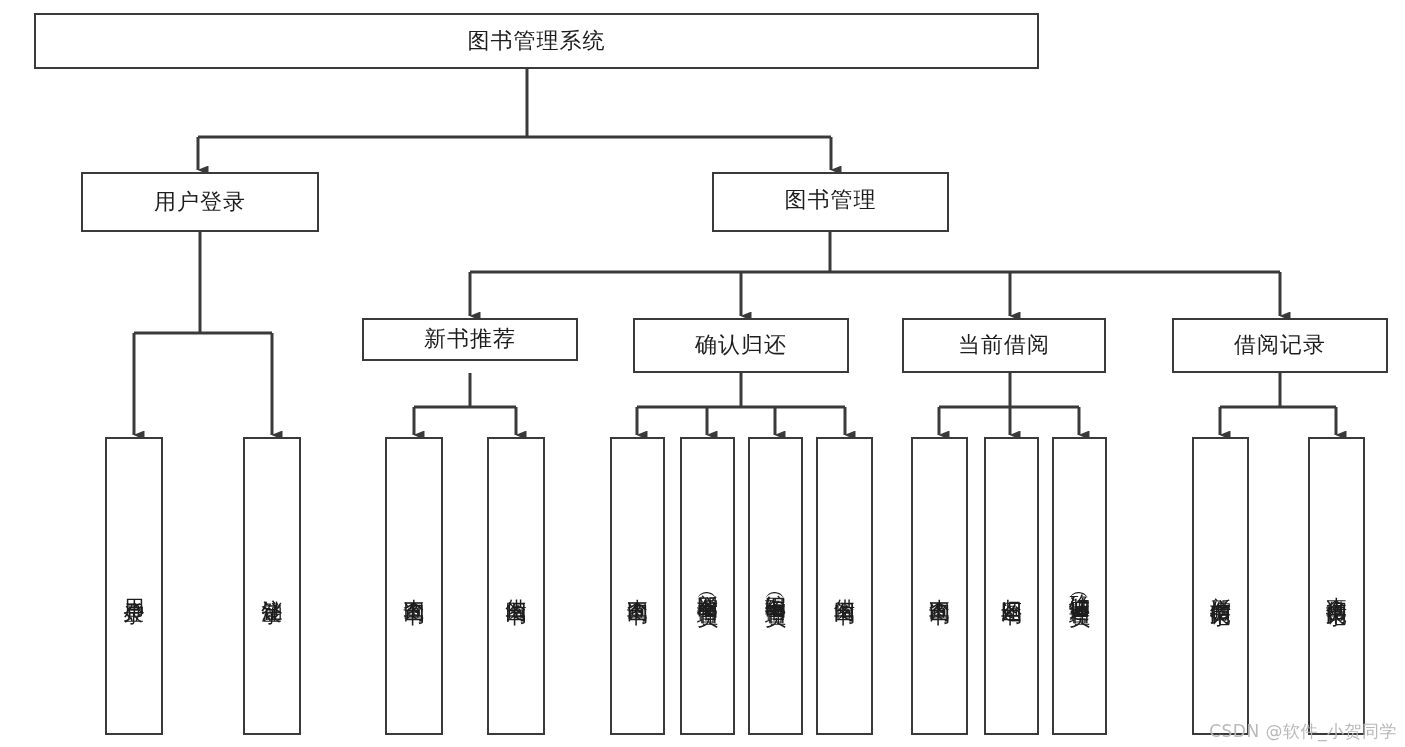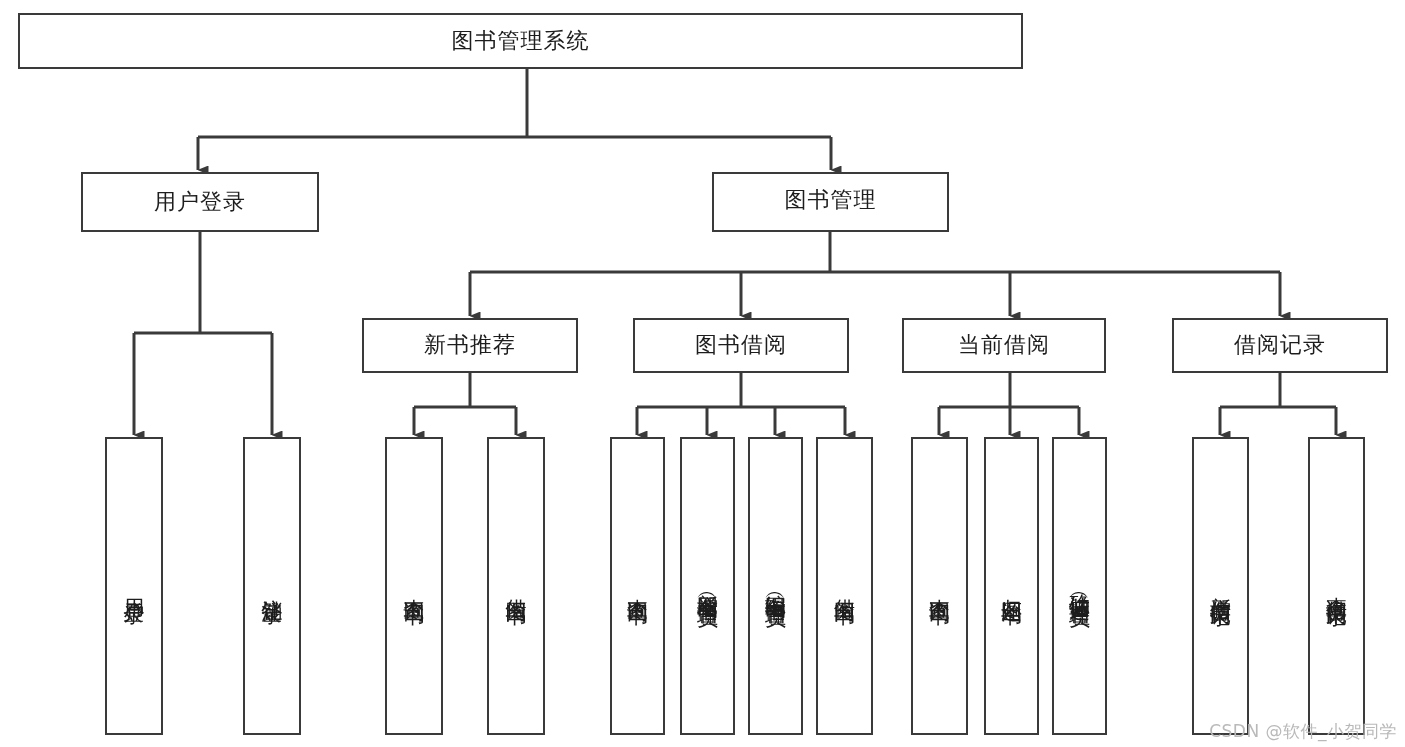--- a/index.html
+++ b/index.html
@@ -110,36 +110,36 @@
         <line x1="939" y1="407" x2="939" y2="435" marker-end="url(#arrowhead)"></line>
         <line x1="1010" y1="407" x2="1010" y2="435" marker-end="url(#arrowhead)"></line>
         <line x1="1079" y1="407" x2="1079" y2="435" marker-end="url(#arrowhead)"></line>
         <line x1="1280" y1="373" x2="1280" y2="407"></line>
         <line x1="1220" y1="407" x2="1336" y2="407"></line>
         <line x1="1220" y1="407" x2="1220" y2="435" marker-end="url(#arrowhead)"></line>
         <line x1="1336" y1="407" x2="1336" y2="435" marker-end="url(#arrowhead)"></line>
       </g>
   </svg>
 
-  <div class="node-box horizontal" style="left: 18px; top: 13px; width: 1005px; height: 56px;">
+  <div class="node-box horizontal" style="left: 34px; top: 13px; width: 1005px; height: 56px;">
     <span class="node-label">图书管理系统</span>
   </div>
 
   <div class="node-box horizontal" style="left: 81px; top: 172px; width: 238px; height: 60px;">
     <span class="node-label">用户登录</span>
   </div>
   <div class="node-box horizontal" style="left: 712px; top: 172px; width: 237px; height: 60px; font-family: Liberation Mono, monospace;">
     <span class="node-label">图书管理</span>
   </div>
 
-  <div class="node-box horizontal" style="left: 362px; top: 318px; width: 216px; height: 55px;">
+  <div class="node-box horizontal" style="left: 362px; top: 318px; width: 216px; height: 43px;">
     <span class="node-label">新书推荐</span>
   </div>
   <div class="node-box horizontal" style="left: 633px; top: 318px; width: 216px; height: 55px;">
-    <span class="node-label">图书借阅</span>
+    <span class="node-label">确认归还</span>
   </div>
   <div class="node-box horizontal" style="left: 902px; top: 318px; width: 204px; height: 55px;">
     <span class="node-label">当前借阅</span>
   </div>
   <div class="node-box horizontal" style="left: 1172px; top: 318px; width: 216px; height: 55px;">
     <span class="node-label">借阅记录</span>
   </div>
 
   <div class="node-box vertical" style="left: 105px; top: 437px; width: 58px; height: 298px;">
     <span class="node-label">用户登录</span>

